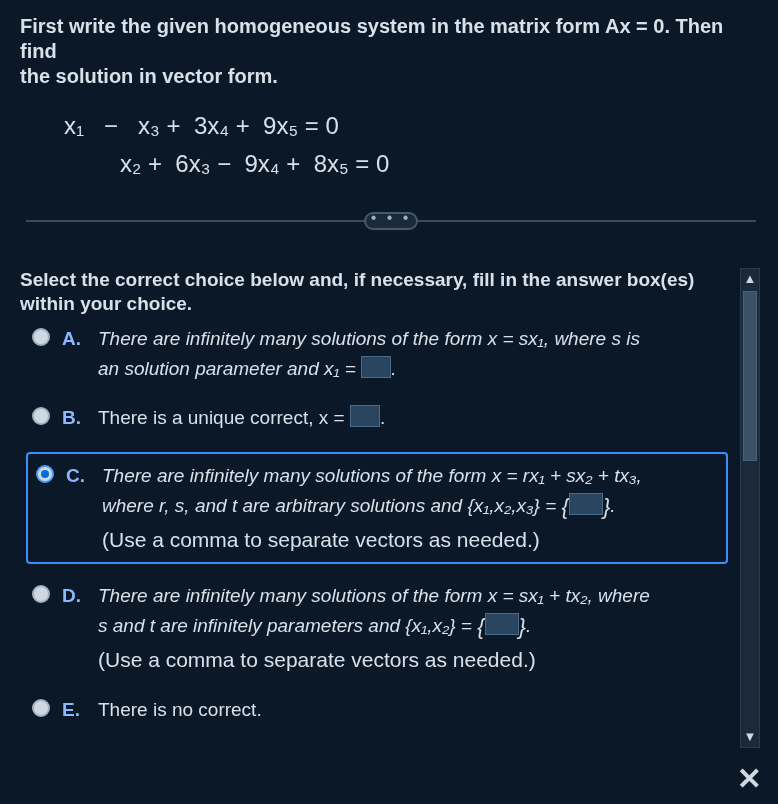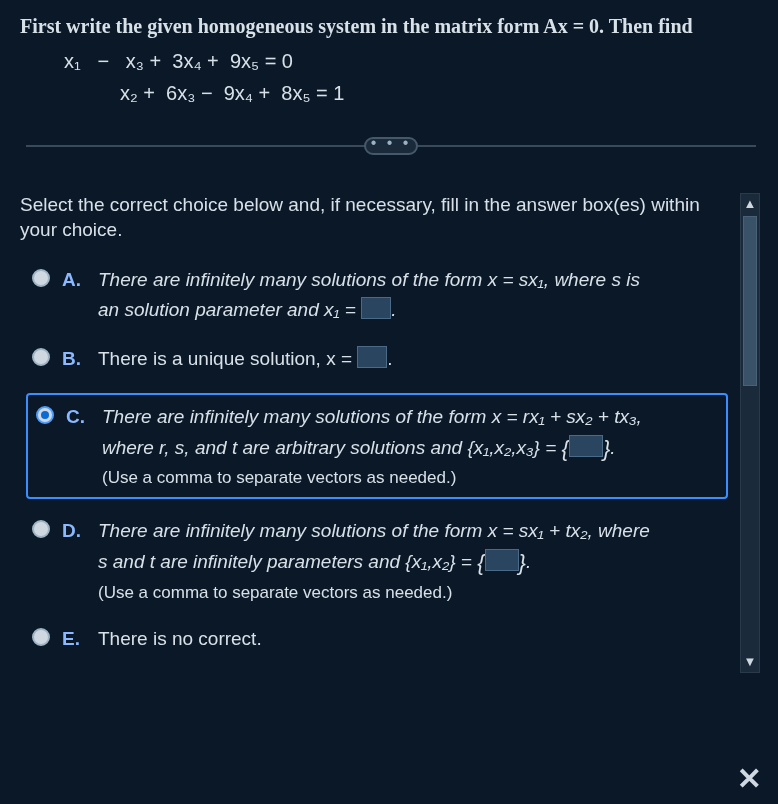--- a/index.html
+++ b/index.html
@@ -15,27 +15,26 @@
   }
   .page {
     padding: 14px 16px 0 20px;
     width: 100%;
     height: 100%;
     position: relative;
   }
   .question-header {
     font-weight: bold;
     line-height: 1.25;
-    margin-bottom: 6px;
+    margin-bottom: 18px;
     font-size: 20px;
-    font-family: Liberation Serif, serif;
   }
   .equations {
     font-family: Arial, sans-serif;
-    font-size: 20px;
+    font-size: 24px;
     line-height: 1.6;
     margin: 6px 0 18px 44px;
   }
   .eq-row { white-space: pre; }
   .divider-wrap {
     position: relative;
     height: 38px;
     margin: 0 6px 28px 6px;
   }
   .divider-line {
@@ -56,22 +55,23 @@
     text-align: center;
     line-height: 8px;
     letter-spacing: 3px;
   }
   .scroll-region {
     position: relative;
     padding-right: 30px;
   }
   .prompt {
     line-height: 1.3;
-    margin-bottom: 24px;
+    margin-bottom: 8px;
     font-size: 19px;
+    font-weight: bold;
   }
   .choice {
     display: flex;
     gap: 12px;
     margin: 0 0 20px 12px;
     line-height: 1.45;
     position: relative;
   }
   .radio {
     flex: 0 0 18px;
@@ -111,21 +111,21 @@
   .brace { font-size: 22px; vertical-align: -2px; }
   .selected-wrap {
     border: 2px solid #3a8eff;
     border-radius: 4px;
     padding: 8px 8px 6px 8px;
     margin: 0 4px 18px 6px;
   }
   .selected-wrap .choice { margin: 0; }
   .hint {
     display: block;
-    font-size: 17px;
+    font-size: 21px;
     margin-top: 2px;
   }
   .scrollbar {
     position: absolute;
     right: 2px;
     top: 0;
     width: 20px;
     height: 480px;
     background: #1a2a3a;
     border: 1px solid #2a3a4a;
@@ -155,25 +155,26 @@
     font-weight: bold;
   }
 </style>
 </head>
 <body>
 
 <div class="page">
 
   <div class="question-header">
     <span>First write the given homogeneous system in the matrix form Ax = 0. Then find</span><br>
+    <span>the solution in vector form.</span>
   </div>
 
   <div class="equations">
     <div class="eq-row">x₁   −   x₃ +  3x₄ +  9x₅ = 0</div>
-    <div class="eq-row" style="margin-left:56px">x₂ +  6x₃ −  9x₄ +  8x₅ = 1</div>
+    <div class="eq-row" style="margin-left:56px">x₂ +  6x₃ −  9x₄ +  8x₅ = 0</div>
   </div>
 
   <div class="divider-wrap">
     <div class="divider-line"></div>
     <div class="pill">• • •</div>
   </div>
 
   <div class="scroll-region">
 
     <div class="prompt">Select the correct choice below and, if necessary, fill in the answer box(es) within your choice.</div>
@@ -186,21 +187,21 @@
         <span class="line">
           <span>an solution parameter and x₁ = </span><span class="input-box"></span><span>.</span>
         </span>
       </div>
     </div>
 
     <div class="choice">
       <div class="radio"></div>
       <div class="choice-label">B.</div>
       <div class="choice-text">
-        <span>There is a unique solution, x = </span><span class="input-box"></span><span>.</span>
+        <span>There is a unique correct, x = </span><span class="input-box"></span><span>.</span>
       </div>
     </div>
 
     <div class="selected-wrap">
       <div class="choice">
         <div class="radio sel-outer"></div>
         <div class="choice-label">C.</div>
         <div class="choice-text">
           <span class="line">There are infinitely many solutions of the form x = rx₁ + sx₂ + tx₃,</span>
           <span class="line">

